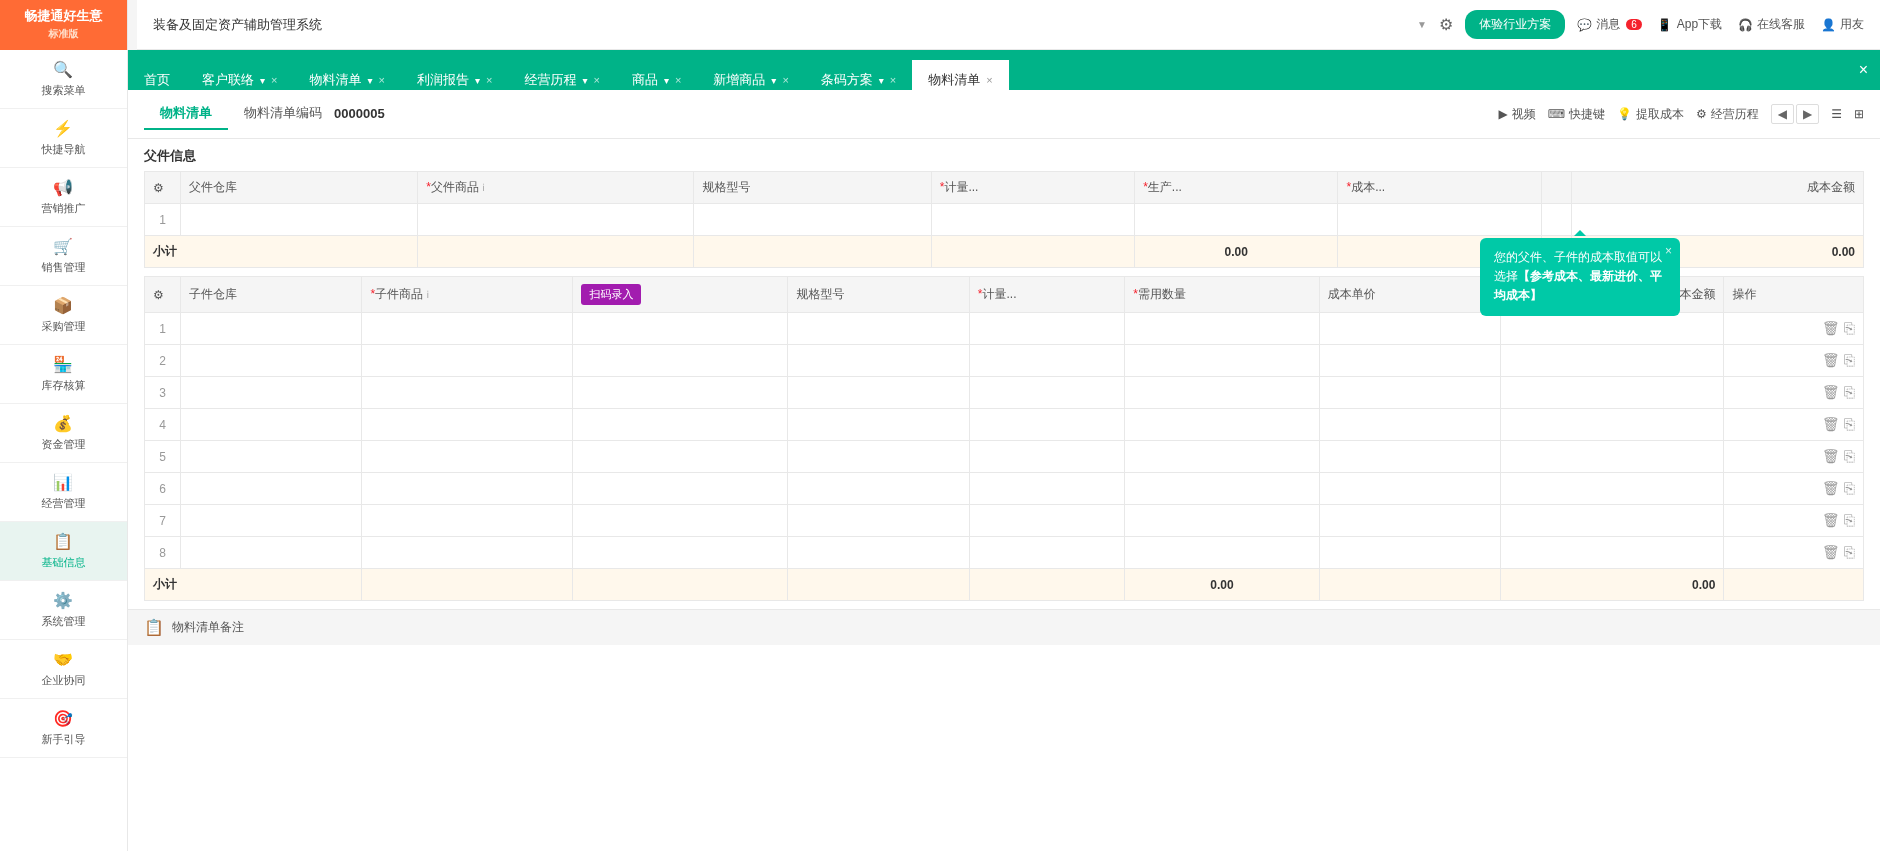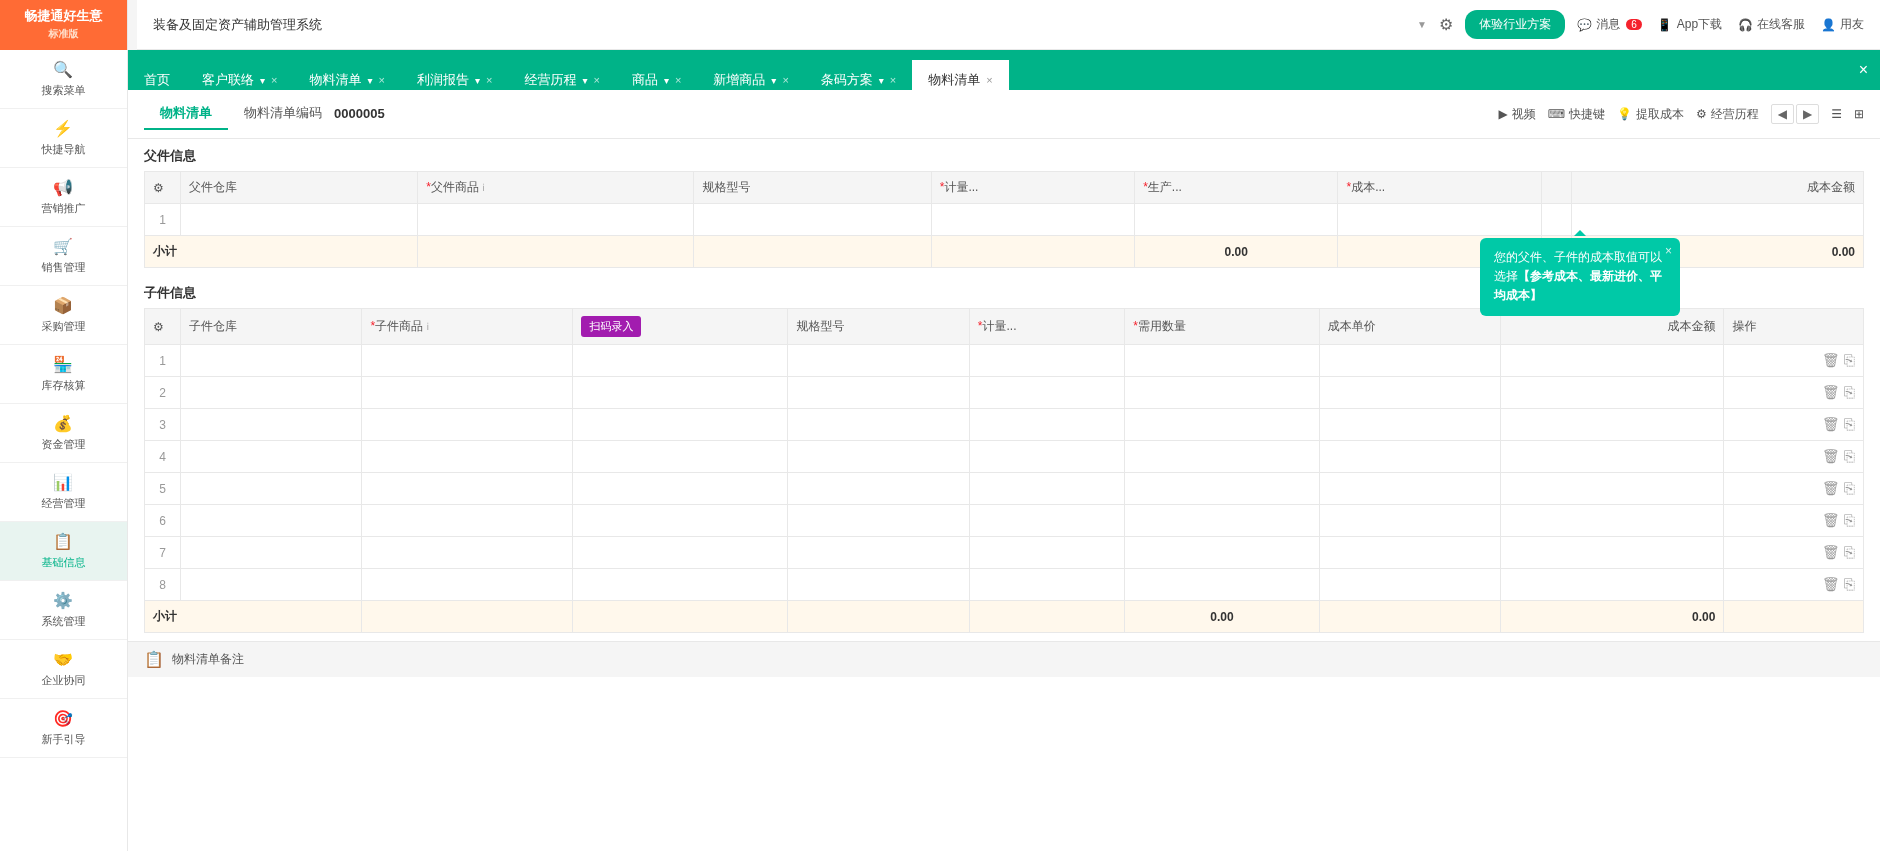--- a/index.html
+++ b/index.html
@@ -292,21 +292,20 @@
             <td style="text-align:center; font-weight:bold;">0.00</td>
             <td></td>
             <td></td>
             <td style="text-align:right; font-weight:bold;">0.00</td>
           </tr>
         </tbody>
       </table>
     </div>
 
     <div class="section">
-      <div class="section-title">子件信息</div>
       <table class="data-table">
         <thead>
           <tr>
             <th class="col-icon">⚙</th>
             <th>子件仓库</th>
             <th><span class="required-star">*</span>子件商品 <span style="color:#aaa;font-size:10px;">ℹ</span></th>
             <th><button class="scan-btn">扫码录入</button></th>
             <th>规格型号</th>
             <th><span class="required-star">*</span>计量...</th>
             <th><span class="required-star">*</span>需用数量</th>

